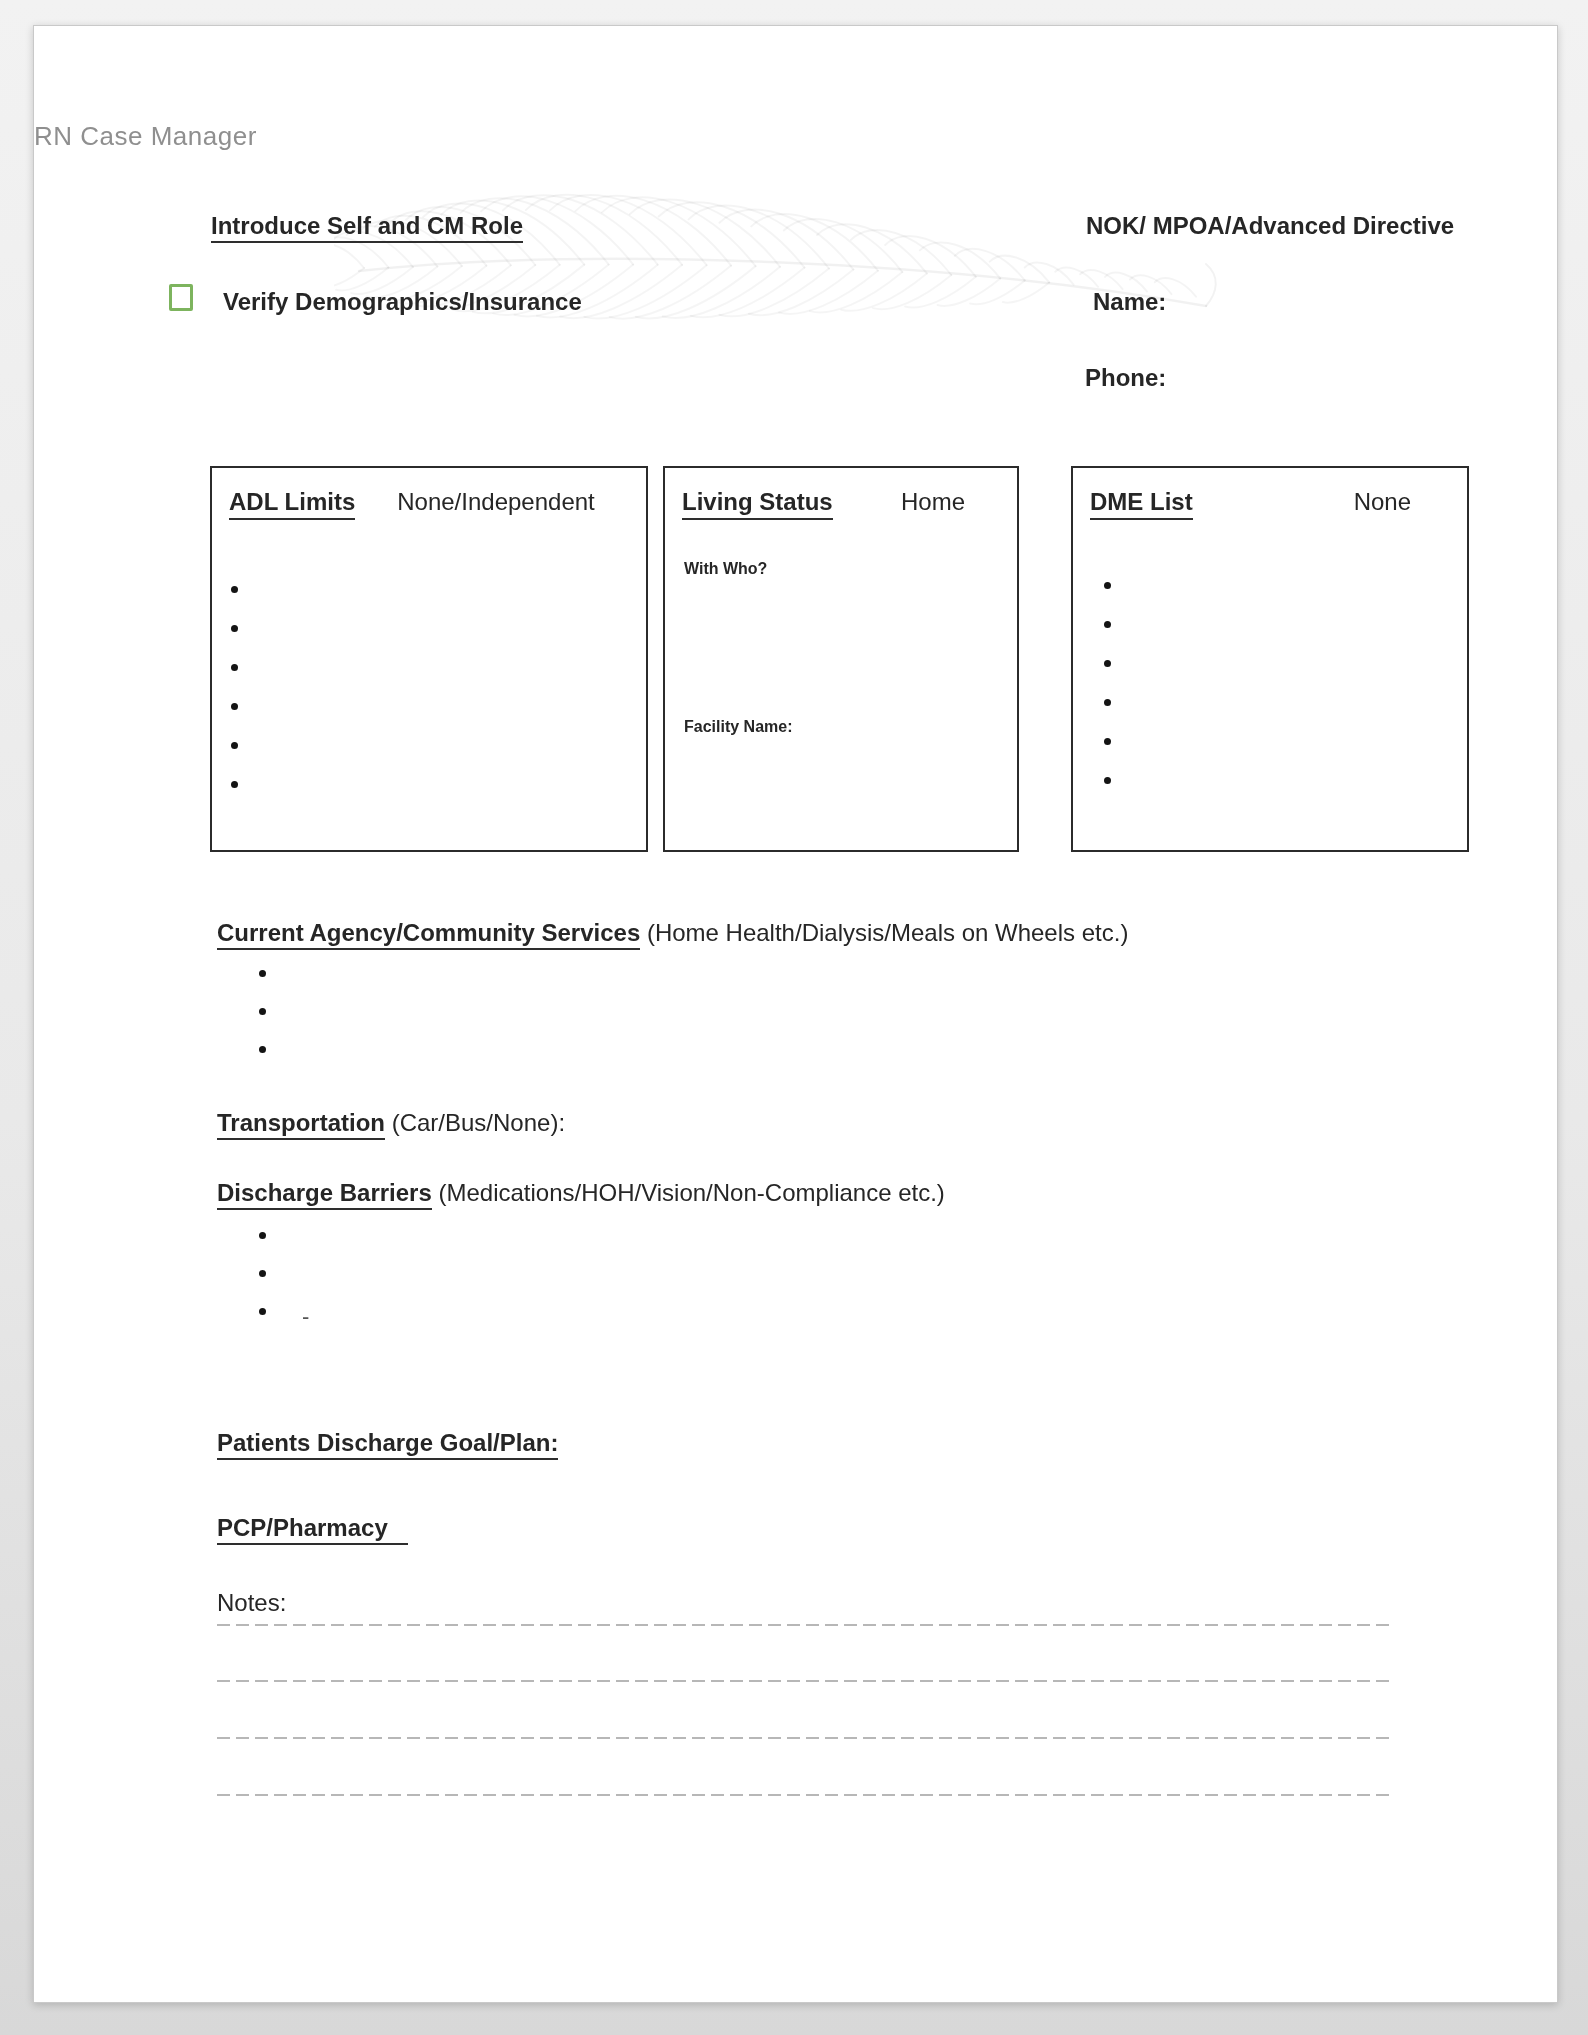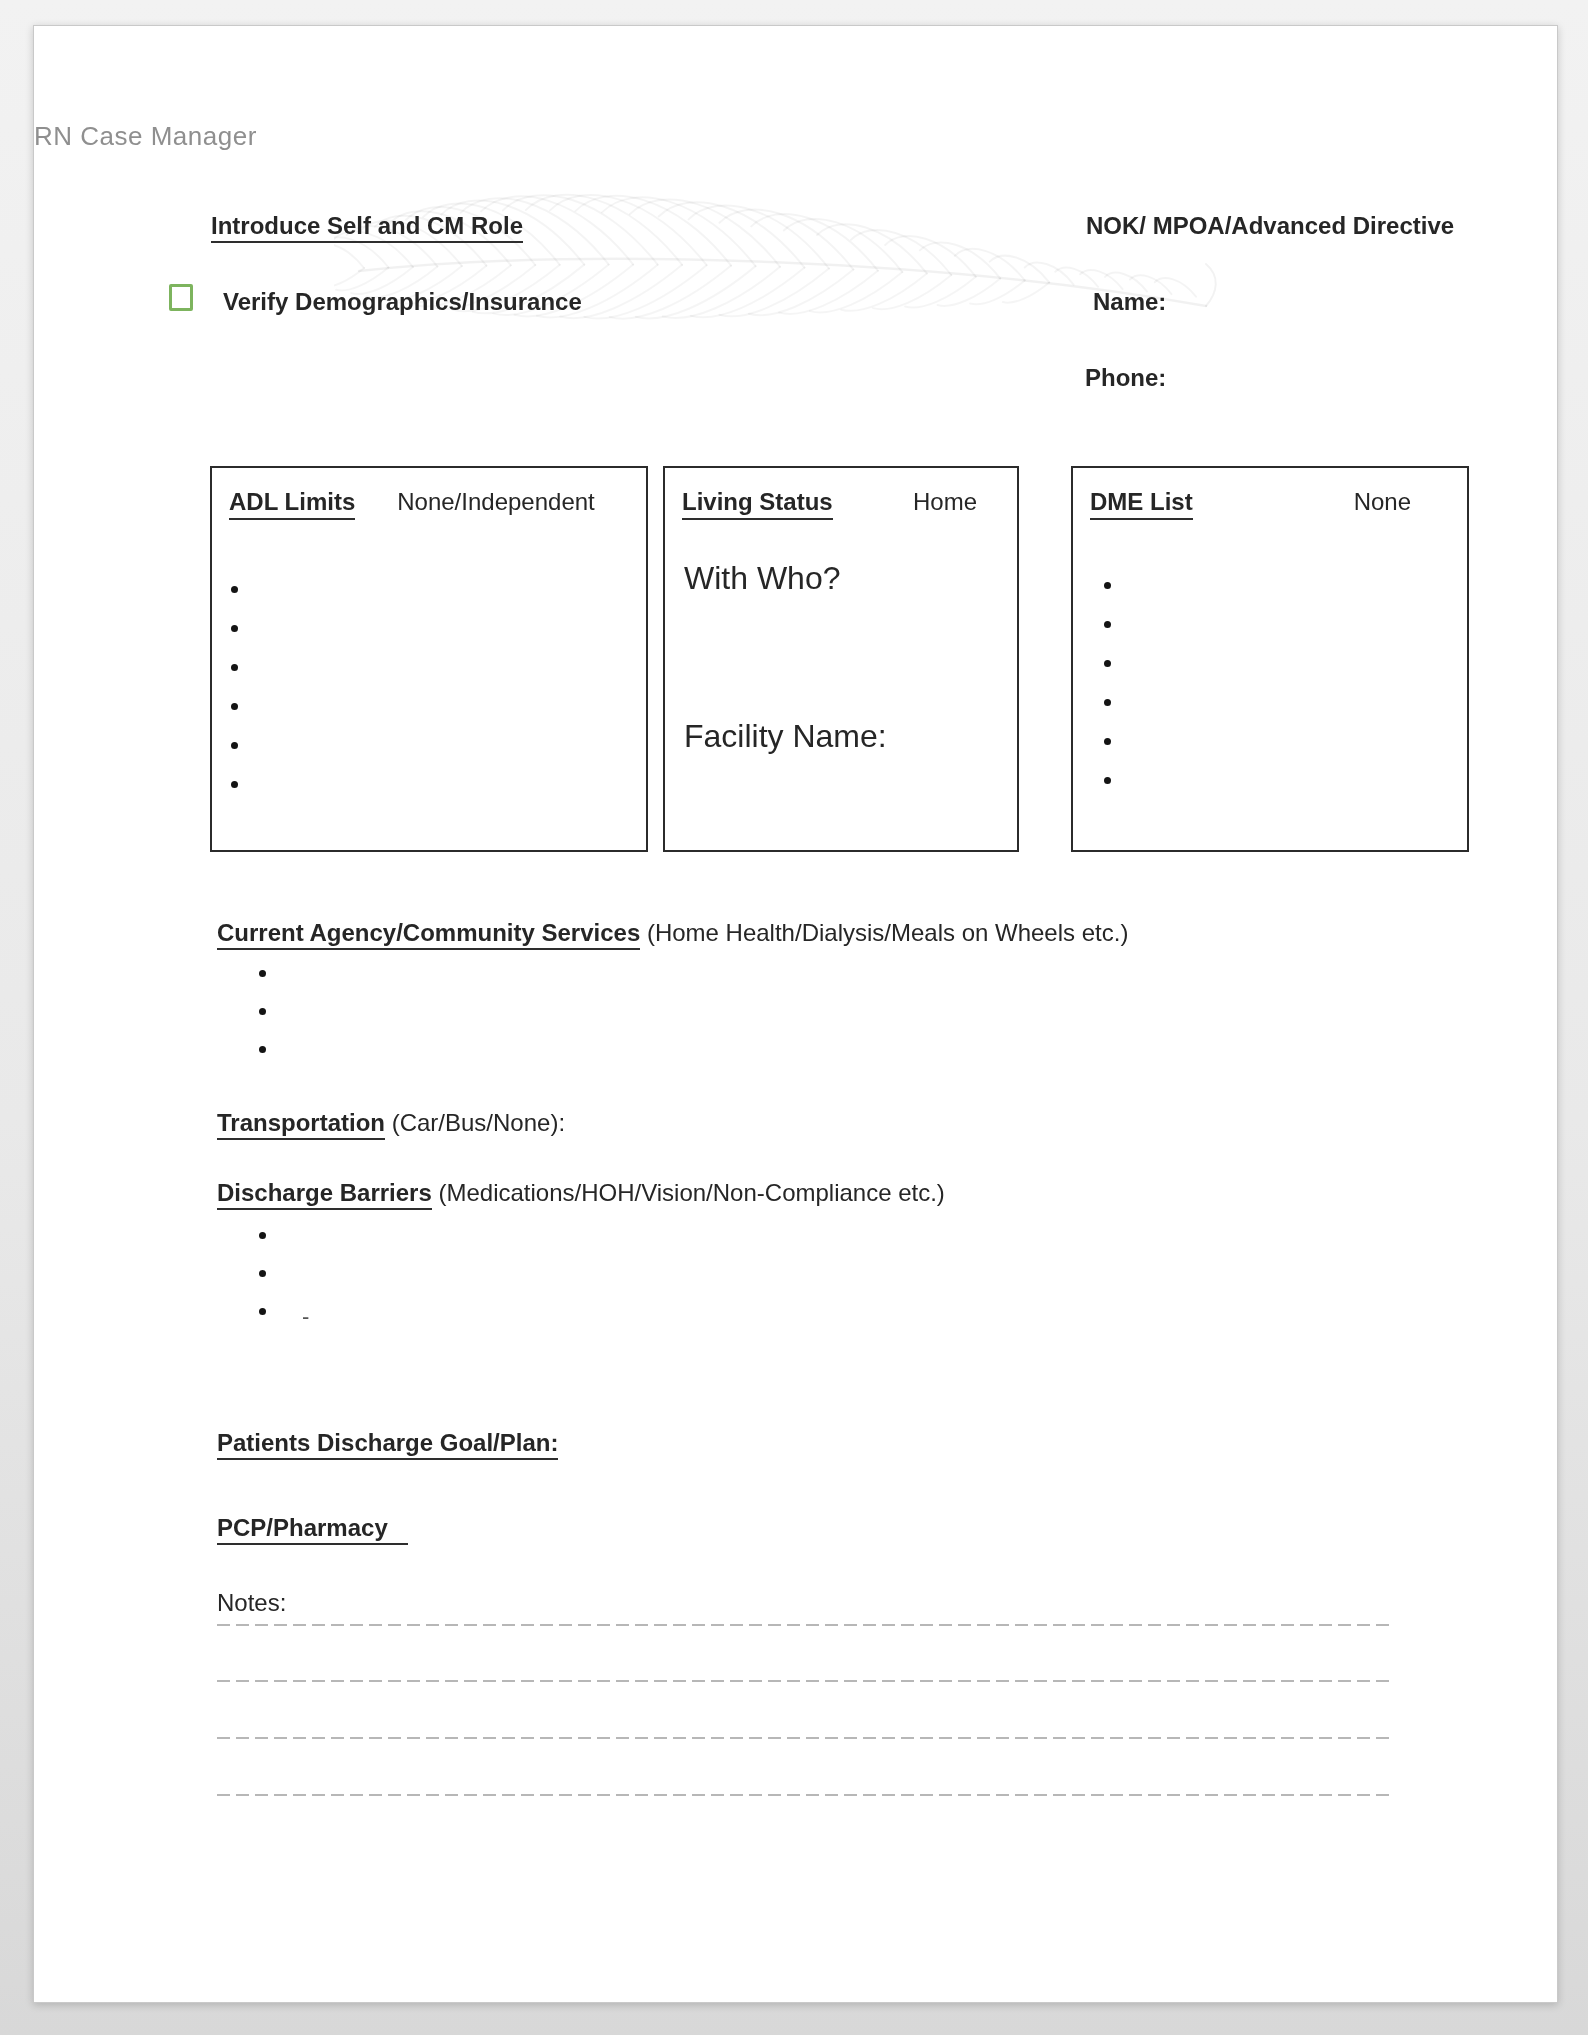--- a/index.html
+++ b/index.html
@@ -50,27 +50,27 @@
   .tbox .bhead{
     display:flex;align-items:flex-start;
     padding:20px 0 0 17px;font-size:24px;
   }
   .tbox .btitle{font-weight:700;}
   .tbox .bval{font-weight:400;}
   .box-adl{left:161px;width:438px;margin-left:15px;}
   .box-living{left:629px;width:356px;}
   .box-dme{left:1037px;width:398px;}
   .box-adl .bval{margin-left:42px;}
-  .box-living .bval{margin-left:auto;margin-right:40px;}
+  .box-living .bval{margin-left:auto;margin-right:52px;}
   .box-dme .bval{margin-left:auto;margin-right:56px;}
   .bullets .dot{height:39px;display:flex;align-items:center;}
   .bullets .dot::before{content:"";width:7px;height:7px;border-radius:50%;background:#141414;}
   .adl-bullets{left:19px;top:102px;}
   .dme-bullets{left:31px;top:98px;}
-  .living-field{position:absolute;left:19px;font-size:32px;font-weight:400;}
+  .living-field{position:absolute;left:19px;font-size:16px;font-weight:700;}
   .with-who{top:92px;}
   .facility{top:250px;}
   .sec-head{left:183px;font-size:24px;white-space:nowrap;}
   .sec-head .u{font-weight:700;}
   .sec-head .plain{font-weight:400;}
   .agency-head{top:893px;}
   .agency-bullets{left:225px;top:928px;}
   .free-bullets .dot{height:38px;display:flex;align-items:center;}
   .free-bullets .dot::before{content:"";width:7px;height:7px;border-radius:50%;background:#141414;}
   .transport-head{top:1083px;}

